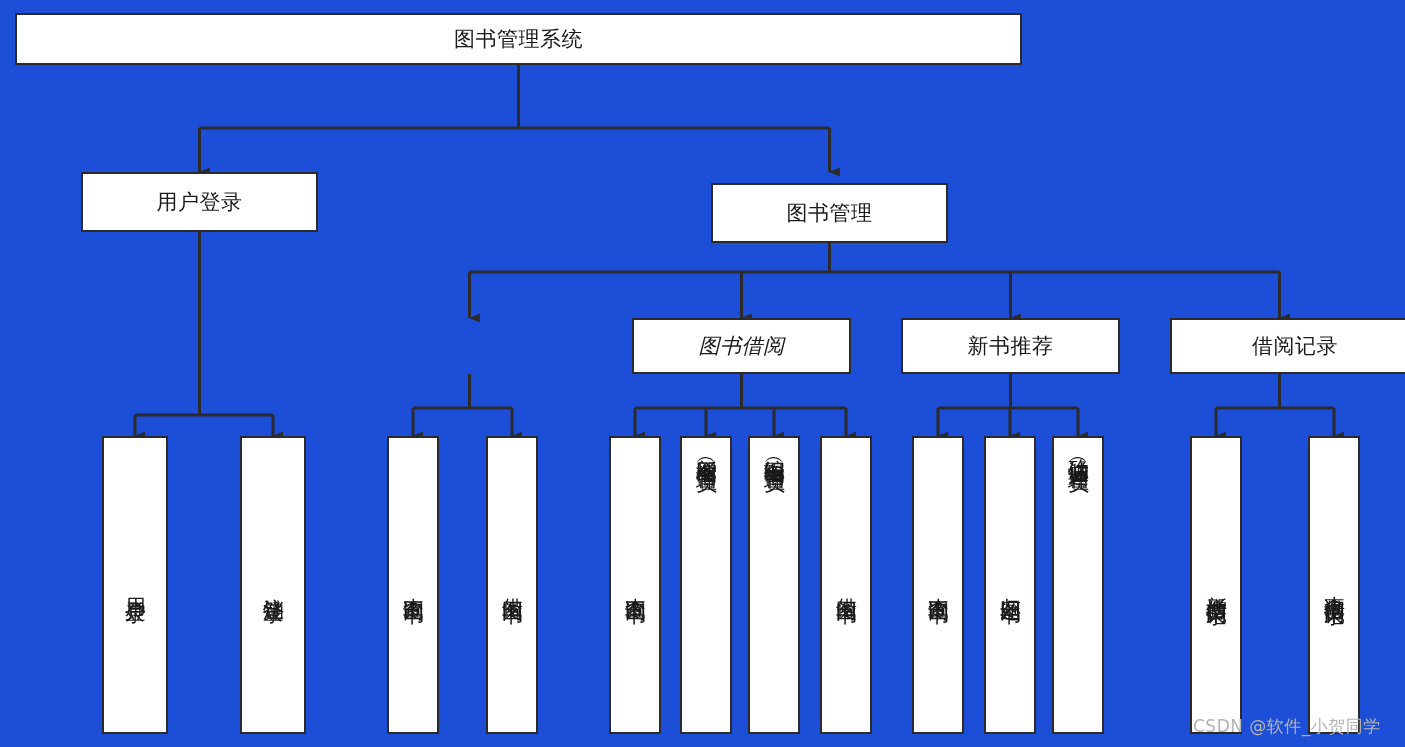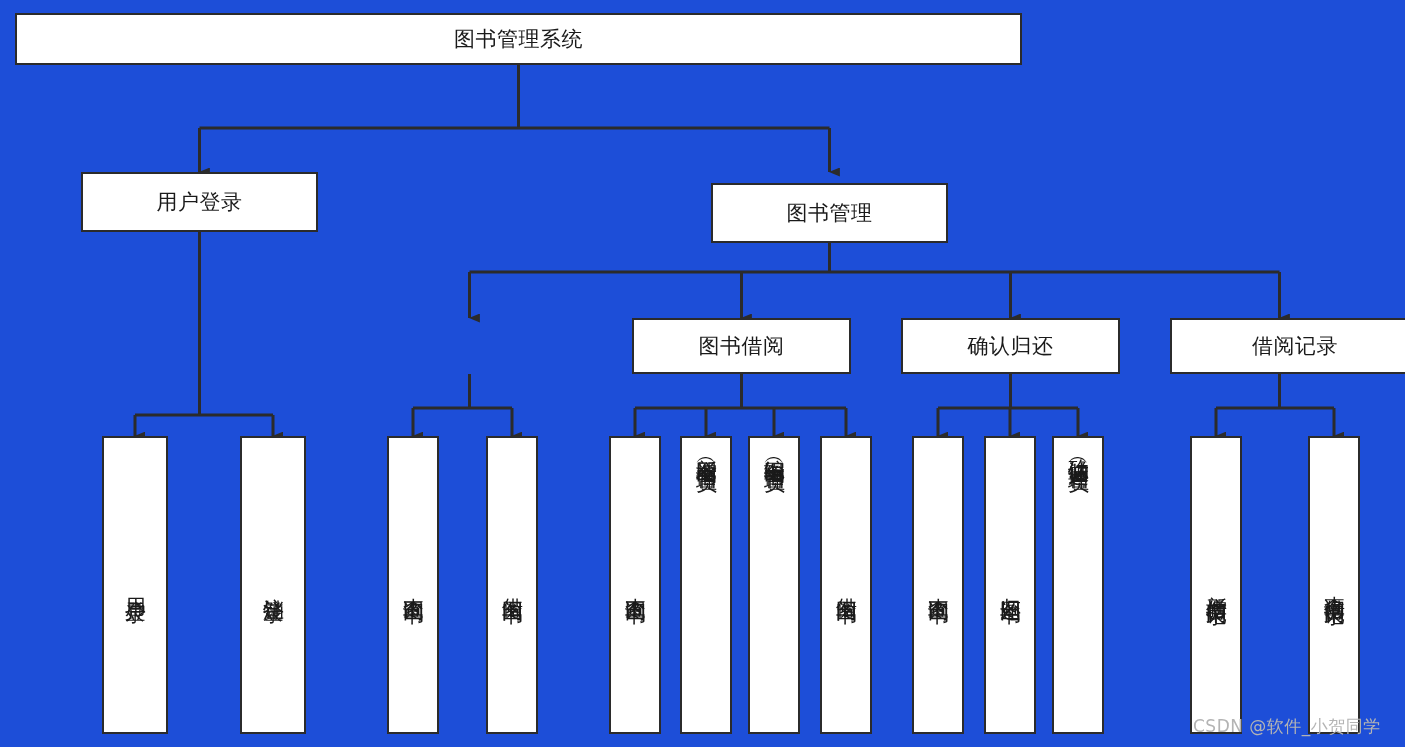--- a/index.html
+++ b/index.html
@@ -118,25 +118,25 @@
     <span class="node-label">图书管理系统</span>
   </div>
 
   <div class="node-box" style="left: 81px; top: 172px; width: 237px; height: 60px;">
     <span class="node-label">用户登录</span>
   </div>
   <div class="node-box" style="left: 711px; top: 172px; width: 237px; height: 60px; margin-top: 11px;">
     <span class="node-label">图书管理</span>
   </div>
 
-  <div class="node-box" style="left: 632px; top: 318px; width: 219px; height: 56px;">
+  <div class="node-box" style="left: 632px; top: 318px; width: 219px; height: 56px; font-style: italic;">
     <span class="node-label">图书借阅</span>
   </div>
   <div class="node-box" style="left: 901px; top: 318px; width: 219px; height: 56px;">
-    <span class="node-label">确认归还</span>
+    <span class="node-label">新书推荐</span>
   </div>
   <div class="node-box" style="left: 1170px; top: 318px; width: 250px; height: 56px;">
     <span class="node-label">借阅记录</span>
   </div>
 
   <div class="node-box vertical" style="left: 102px; top: 436px; width: 66px; height: 298px;">
     <span class="node-label">用户登录</span>
   </div>
   <div class="node-box vertical" style="left: 240px; top: 436px; width: 66px; height: 298px;">
     <span class="node-label">注销登录</span>

